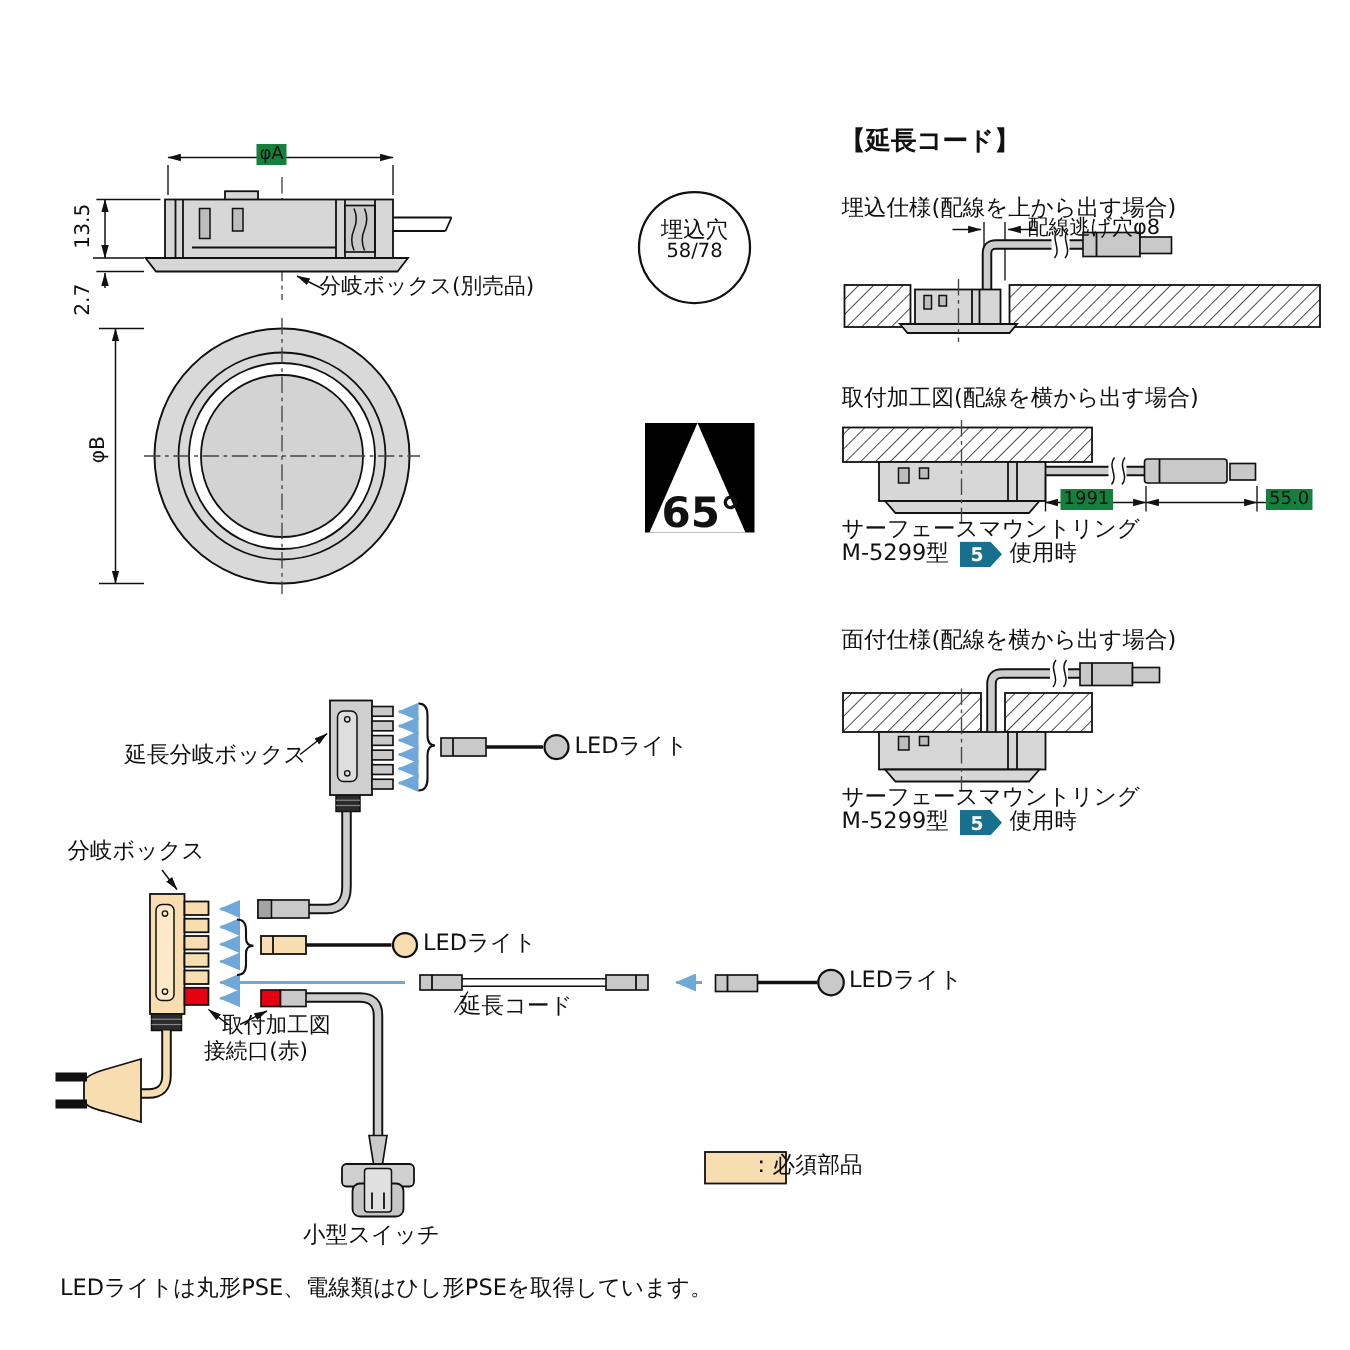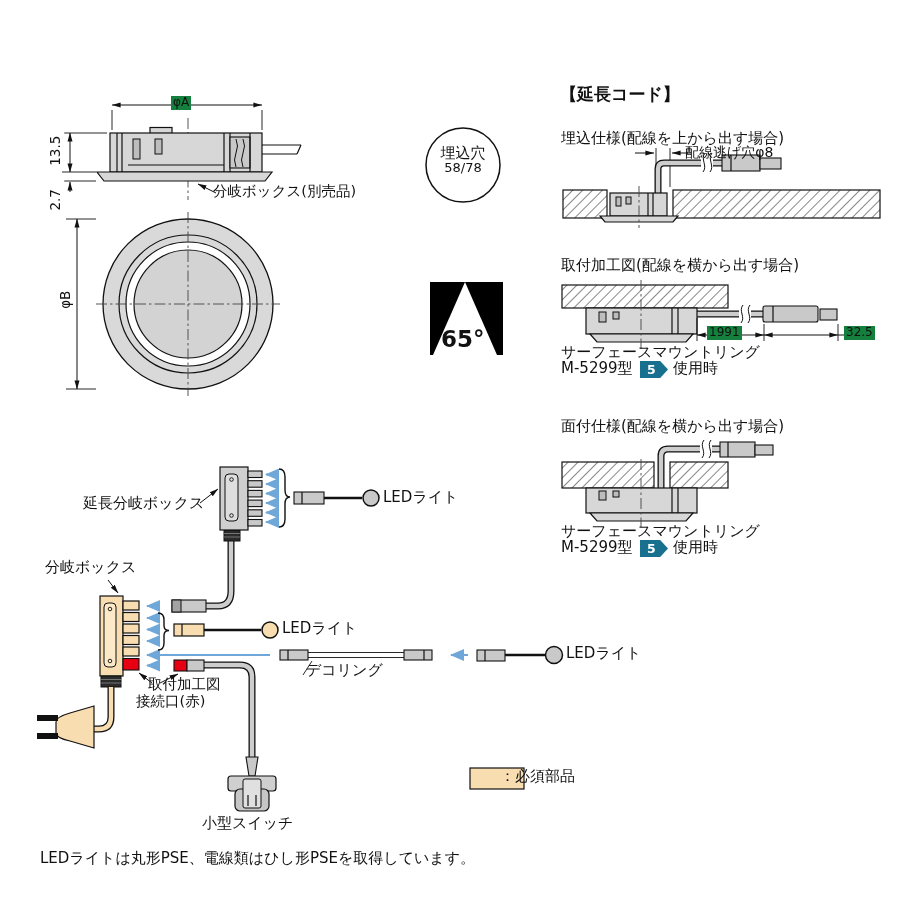--- a/index.html
+++ b/index.html
@@ -5,21 +5,21 @@
   html,body{margin:0;padding:0}
   body{width:900px;height:900px;position:relative;background:#fff;
        font-family:"DejaVu Sans",sans-serif;color:#111;overflow:hidden}
   svg.canvas{position:absolute;left:0;top:0;z-index:1}
   .t{position:absolute;white-space:nowrap;z-index:3;font-size:15px;line-height:1.15;color:#111}
   .hd{font-size:17px;font-weight:bold}
   .sm{font-size:14px}
   .md{font-size:14.5px}
   .dimtxt{font-size:12px;background:#15803d;padding:0 2px}
   .big{font-size:13px}
-  .beam{font-size:23px;font-weight:bold}
+  .beam{font-size:28px;font-weight:bold}
   .rot{transform:rotate(-90deg);transform-origin:center;width:40px;text-align:center;
        font-size:13.5px;background:#fff}
   .ctr{text-align:center}
   .pbadge{position:absolute;z-index:3;width:28px;height:17px;background:#17708e;
           clip-path:polygon(0 0,72% 0,100% 50%,72% 100%,0 100%);
           color:#fff;font-size:12.5px;font-weight:bold;line-height:17px;
           padding-left:7px;box-sizing:border-box}
   
   .ln{stroke:#111;stroke-width:1.2;fill:none}
   .th{stroke:#111;stroke-width:.9;fill:none}
@@ -303,35 +303,35 @@
 <div class="t ctr big" style="left:426px;top:161px;width:74px">58/78</div>
 <div class="t beam" style="left:441px;top:326px">65°</div>
 
 <div class="t hd" style="left:560px;top:85px">【延長コード】</div>
 
 <div class="t" style="left:561px;top:130px">埋込仕様(配線を上から出す場合)</div>
 <div class="t sm" style="left:685px;top:144px">配線逃げ穴φ8</div>
 
 <div class="t" style="left:561px;top:257px">取付加工図(配線を横から出す場合)</div>
 <div class="t dimtxt" style="left:707px;top:326px">1991</div>
-<div class="t dimtxt" style="left:844px;top:326px">32.5</div>
+<div class="t dimtxt" style="left:844px;top:326px">55.0</div>
 <div class="t" style="left:561px;top:344px">サーフェースマウントリング</div>
 <div class="t" style="left:561px;top:360px">M-5299型</div>
 <div class="pbadge" style="left:640px;top:361px">5</div>
 <div class="t" style="left:673px;top:360px">使用時</div>
 
 <div class="t" style="left:561px;top:418px">面付仕様(配線を横から出す場合)</div>
 <div class="t" style="left:561px;top:523px">サーフェースマウントリング</div>
 <div class="t" style="left:561px;top:539px">M-5299型</div>
 <div class="pbadge" style="left:640px;top:540px">5</div>
 <div class="t" style="left:673px;top:539px">使用時</div>
 
 <div class="t" style="left:83px;top:495px">延長分岐ボックス</div>
 <div class="t" style="left:383px;top:489px">LEDライト</div>
 <div class="t" style="left:45px;top:559px">分岐ボックス</div>
 <div class="t" style="left:282px;top:620px">LEDライト</div>
-<div class="t" style="left:306px;top:662px">デコリング</div>
+<div class="t" style="left:306px;top:662px">延長コード</div>
 <div class="t" style="left:566px;top:645px">LEDライト</div>
 <div class="t md" style="left:148px;top:676px">取付加工図</div>
 <div class="t md" style="left:136px;top:693px">接続口(赤)</div>
 <div class="t" style="left:202px;top:815px">小型スイッチ</div>
 <div class="t" style="left:500px;top:768px">：必須部品</div>
 <div class="t" style="left:40px;top:850px">LEDライトは丸形PSE、電線類はひし形PSEを取得しています。</div>
 
 </body></html>

